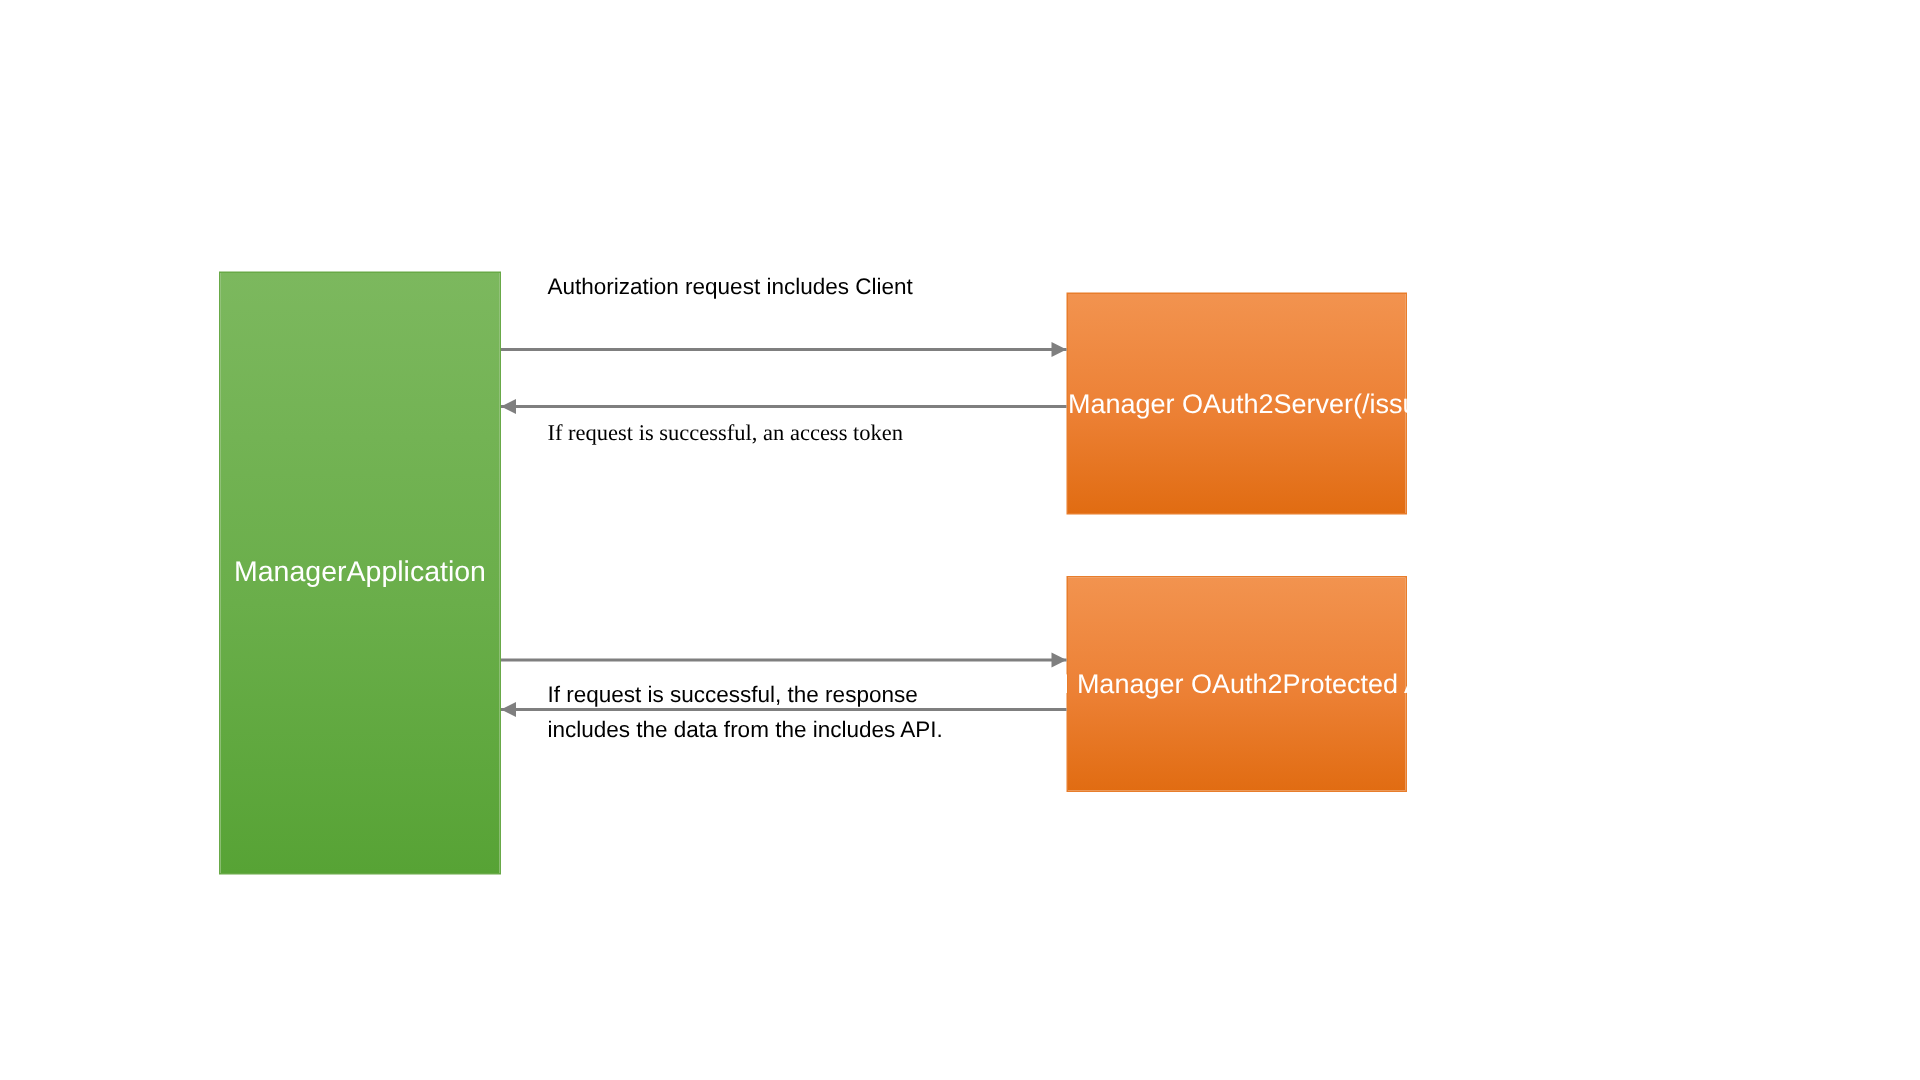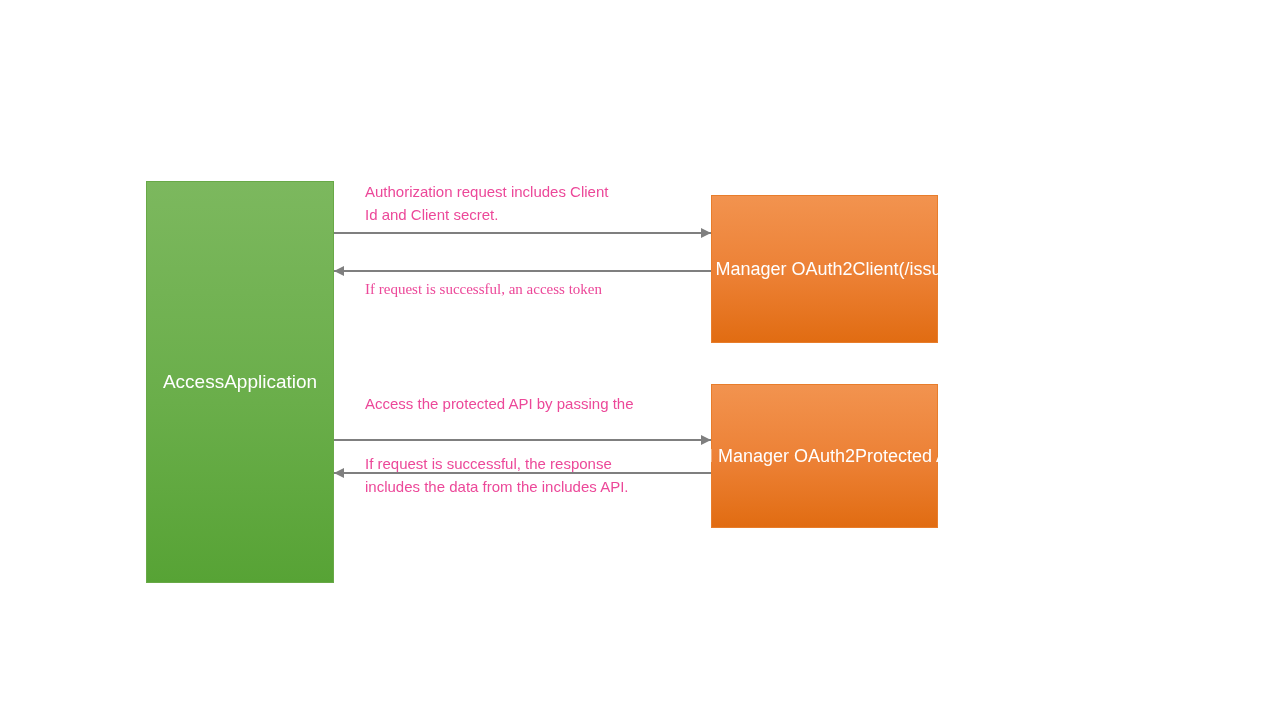--- a/index.html
+++ b/index.html
@@ -60,67 +60,65 @@
 
   .arrow-1 { top: 232px; }
   .arrow-2 { top: 270px; }
   .arrow-3 { top: 439px; }
   .arrow-4 { top: 472px; }
 
   
   .flow-label {
     position: absolute;
     left: 365px;
-    color: #ec4899;
+    color: #000000;
     font-size: 15px;
     line-height: 23px;
   }
   .flow-label div { white-space: nowrap; }
   .flow-label-1 { top: 180px; }
   .flow-label-2 { top: 278px; font-family: Liberation Serif, serif; }
   .flow-label-3 { top: 392px; }
   .flow-label-4 { top: 452px; }
 </style>
 </head>
 <body>
 
 <div class="canvas">
 
   <div class="shape client-box">
-    <div>Access</div>
+    <div>Manager</div>
     <div>Application</div>
   </div>
 
   <div class="shape orange-box server-box">
     <div>API Manager OAuth2</div>
-    <div>Client</div>
+    <div>Server</div>
     <div>(/issued)</div>
   </div>
 
   <div class="shape orange-box protected-box">
     <div>API Manager OAuth2</div>
     <div>Protected API</div>
   </div>
 
   <div class="arrow arrow-right arrow-1"></div>
   <div class="arrow arrow-left arrow-2"></div>
   <div class="arrow arrow-right arrow-3"></div>
   <div class="arrow arrow-left arrow-4"></div>
 
   <div class="flow-label flow-label-1">
     <div>Authorization request includes Client</div>
-    <div>Id and Client secret.</div>
   </div>
 
   <div class="flow-label flow-label-2">
     <div>If request is successful, an access token</div>
   </div>
 
   <div class="flow-label flow-label-3">
-    <div>Access the protected API by passing the</div>
   </div>
 
   <div class="flow-label flow-label-4">
     <div>If request is successful, the response</div>
     <div>includes the data from the includes API.</div>
   </div>
 
 </div>
 
 </body></html>

